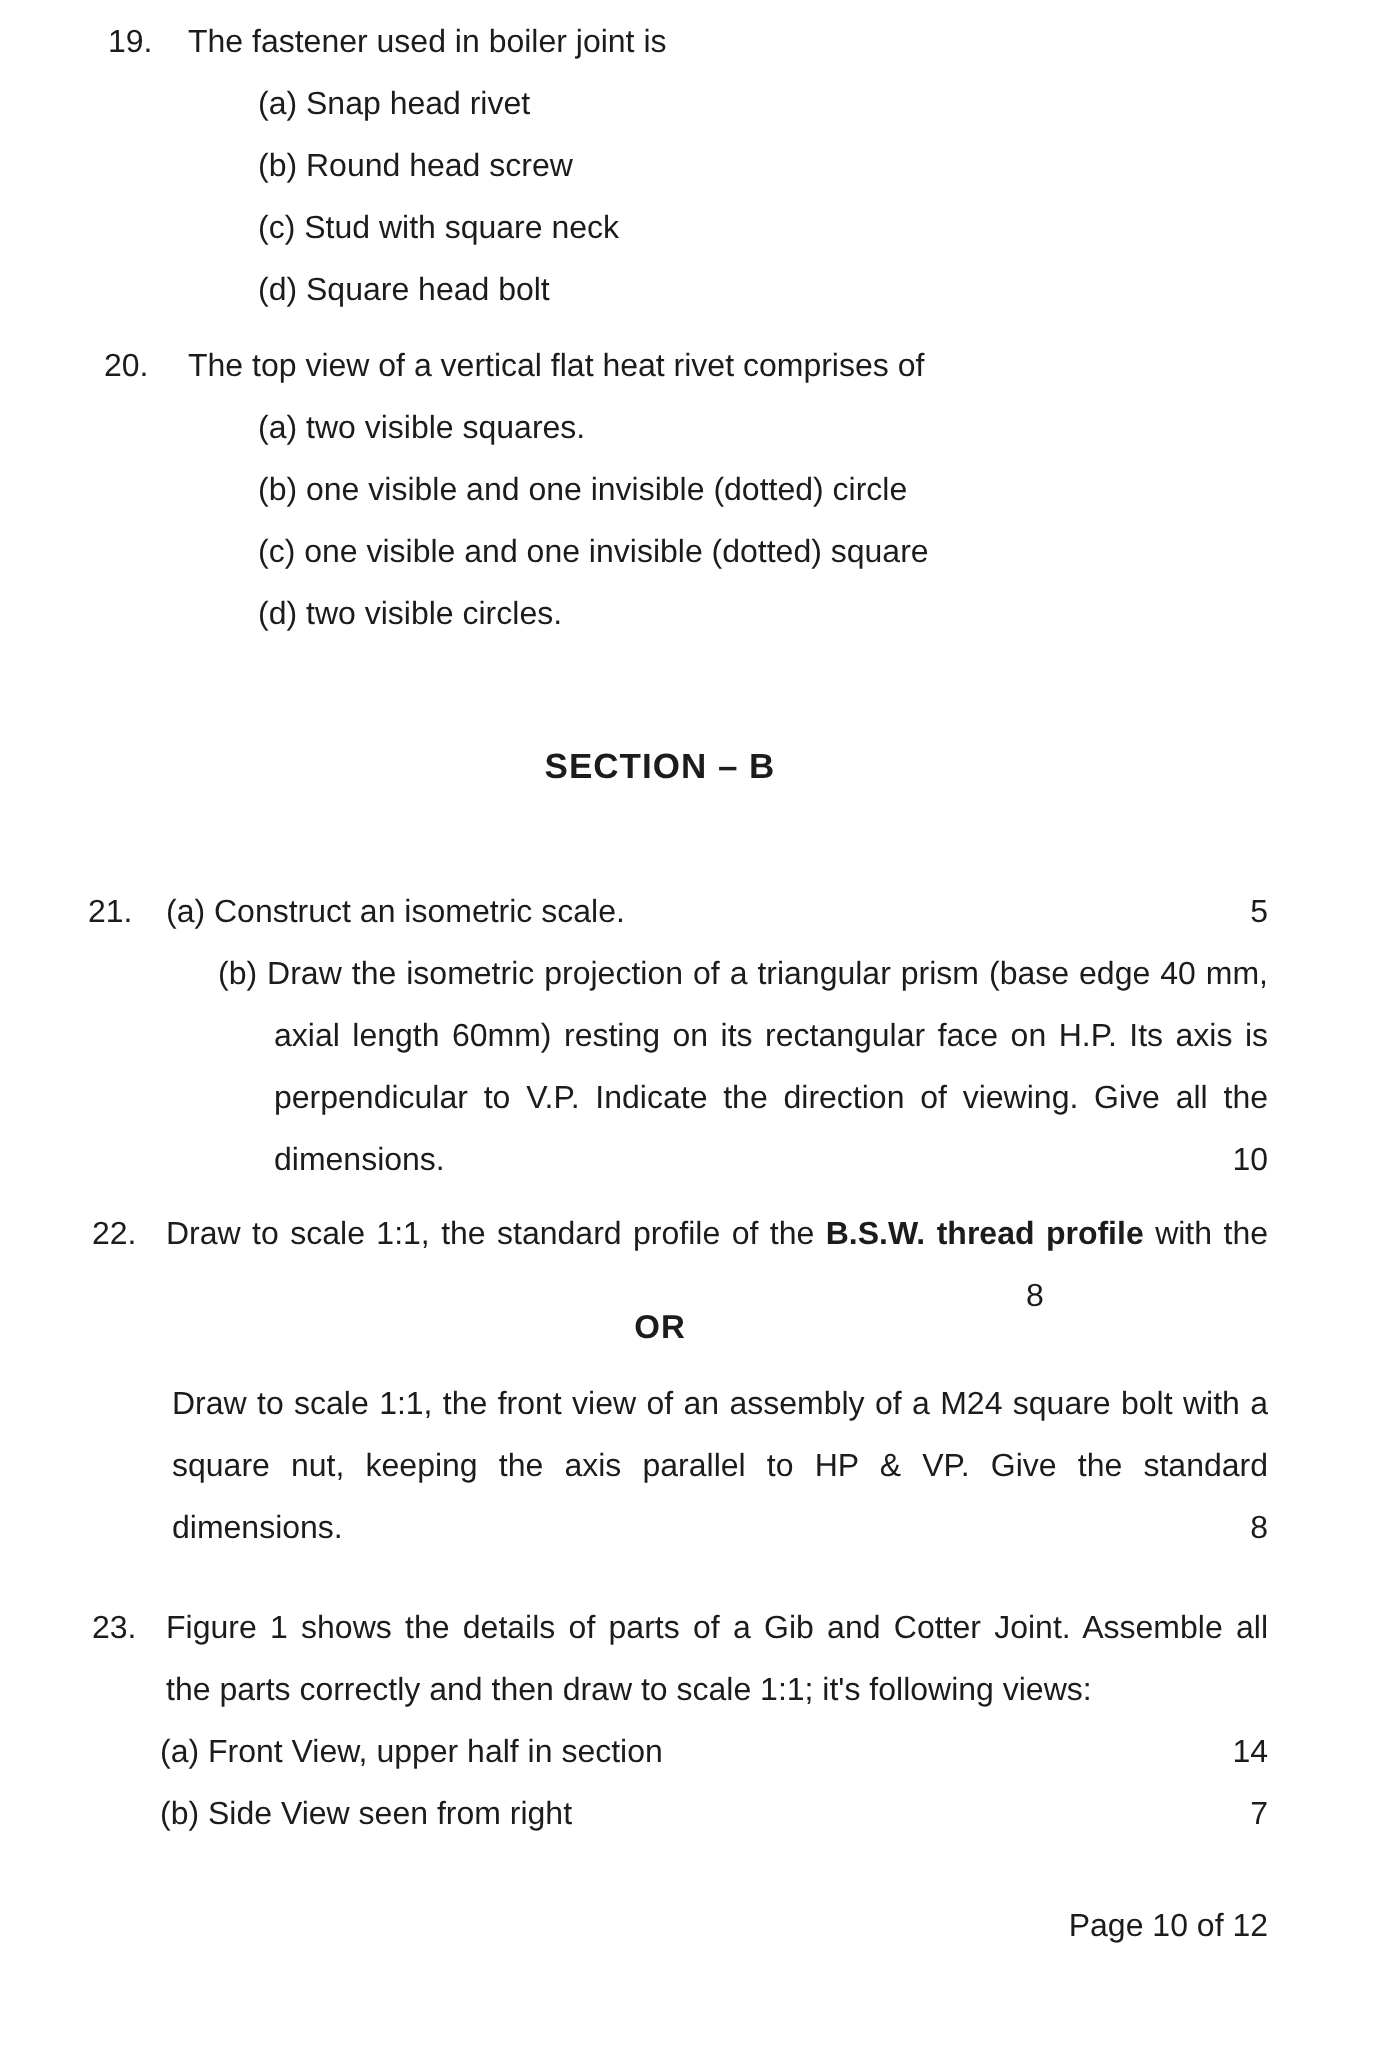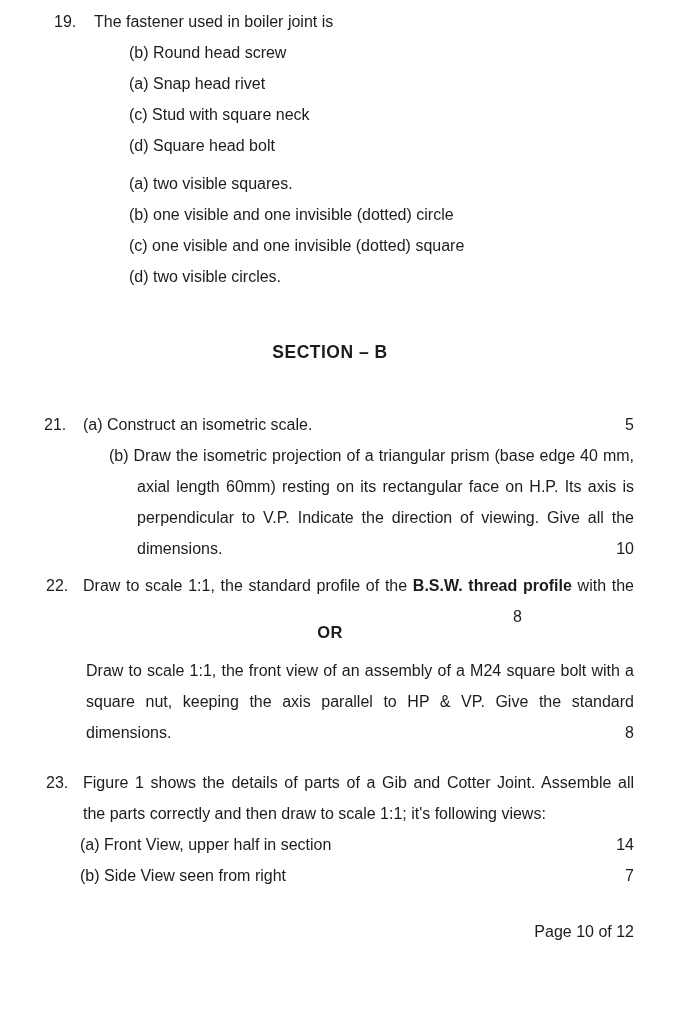--- a/index.html
+++ b/index.html
@@ -44,28 +44,32 @@
 <body>
 
 <div class="page">
 
   <section>
     <div class="row" style="padding-left:28px">
       <span class="qnum" style="width:40px">19.</span>
       <span>The fastener used in boiler joint is</span>
     </div>
     <div class="options-19-20">
+      <div>(a) Snap head rivet</div>
       <div>(b) Round head screw</div>
-      <div>(a) Snap head rivet</div>
       <div>(c) Stud with square neck</div>
       <div>(d) Square head bolt</div>
     </div>
   </section>
 
   <section style="margin-top:7px">
+    <div class="row" style="padding-left:26px">
+      <span class="qnum" style="width:42px">20.</span>
+      <span>The top view of a vertical flat heat rivet comprises of</span>
+    </div>
     <div class="options-19-20">
       <div>(a) two visible squares.</div>
       <div>(b) one visible and one invisible (dotted) circle</div>
       <div>(c) one visible and one invisible (dotted) square</div>
       <div>(d) two visible circles.</div>
     </div>
   </section>
 
   <div class="center-head" style="margin-top:45px">
     <span class="u">SECTION – B</span>

